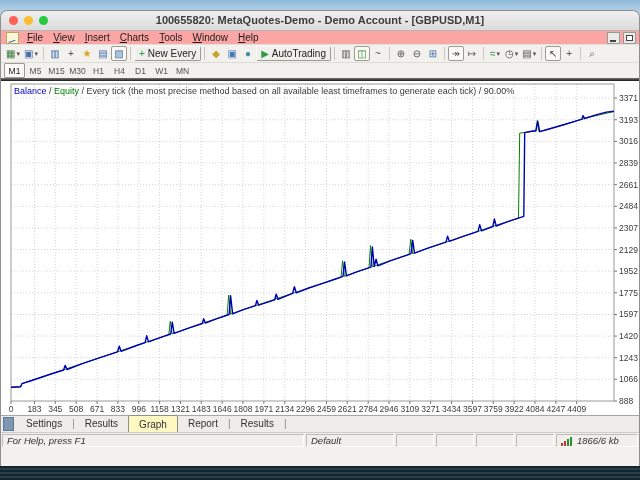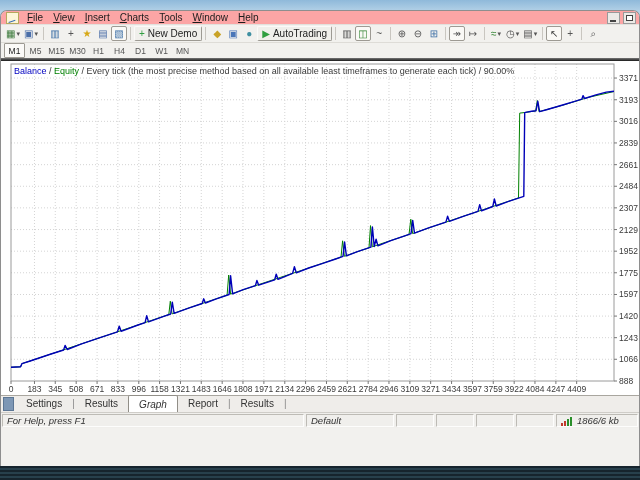--- a/index.html
+++ b/index.html
@@ -60,42 +60,50 @@
   .ctab.active{background:#f6f5f1;height:16px;line-height:16px;}
   
   .graphpanel{height:334px;background:#ffffff;position:relative;}
   .gheader{position:absolute;left:13px;top:5px;font-size:9px;white-space:nowrap;z-index:2;}
   .graphsvg{position:absolute;left:0;top:0;}
   
   .bottomtabs{height:17px;background:#efedea;border-top:1px solid #a9a69f;display:flex;
        align-items:stretch;font-size:10px;color:#333;box-sizing:border-box;position:relative;}
   .tester-grip{width:9px;margin:1px 2px;background:#7d97b5;border:1px solid #5c7694;}
   .btab{padding:0 10px;line-height:15px;}
-  .btab.active{border:1px solid #918e87;border-bottom:none;background:#ffffff;
-       border-radius:2px 2px 0 0;margin-top:-1px;line-height:17px;font-style:italic;}
+  .btab.active{border:1px solid #918e87;border-bottom:none;background:#fef9c3;
+       border-radius:2px 2px 0 0;margin-top:-1px;line-height:17px;}
   .bsep{color:#8a8a8a;line-height:15px;}
   
   .statusbar{height:16px;background:#f0efec;border-top:1px solid #cfcdc8;display:flex;
        font-size:9.5px;color:#333;box-sizing:border-box;align-items:stretch;}
   .scell{border:1px solid;border-color:#bdbbb5 #fdfdfc #fdfdfc #bdbbb5;margin:1px;
        display:flex;align-items:center;padding:0 4px;white-space:nowrap;overflow:hidden;
        box-sizing:border-box;font-style:italic;}
   .scell.help{flex:1;}
   .scell.profile{width:88px;flex:0 0 auto;}
   .scell.empty{width:38px;flex:0 0 auto;}
   .scell.kb{width:82px;flex:0 0 auto;gap:3px;}
 </style>
 </head>
 <body>
 
 <div class="sky"></div>
 <div class="water"></div>
 
 <div class="window">
 
+  <div class="titlebar">
+    <div class="lights">
+      <div class="light" id="light-close" style="background: rgb(255, 95, 87);"></div>
+      <div class="light" id="light-min" style="background: rgb(254, 188, 46);"></div>
+      <div class="light" id="light-zoom" style="background: rgb(40, 200, 64);"></div>
+    </div>
+    <div class="title">100655820: MetaQuotes-Demo - Demo Account - [GBPUSD,M1]</div>
+  </div>
 
   <div class="menubar">
     <span class="appicon"></span>
     <span id="menu-items" style="display:flex;">
         <span class="menuitem"><u>F</u>ile</span>
         <span class="menuitem"><u>V</u>iew</span>
         <span class="menuitem"><u>I</u>nsert</span>
         <span class="menuitem"><u>C</u>harts</span>
         <span class="menuitem"><u>T</u>ools</span>
         <span class="menuitem"><u>W</u>indow</span>
@@ -128,21 +136,21 @@
       </div>
       <div class="tbtn">
         <span style="color: rgb(74, 110, 168);">▤</span>
       </div>
       <div class="tbtn pressed">
         <span style="color: rgb(59, 110, 165);">▧</span>
       </div>
       <div class="tsep"></div>
       <div class="tbtn labeled">
         <span style="color: rgb(47, 158, 63);">+</span>
-        <span>New Demo</span>
+        <span>New Every</span>
       </div>
       <div class="tsep"></div>
       <div class="tbtn">
         <span style="color: rgb(201, 162, 39);">◆</span>
       </div>
       <div class="tbtn">
         <span style="color: rgb(74, 118, 184);">▣</span>
       </div>
       <div class="tbtn">
         <span style="color: rgb(63, 143, 161);">●</span>

